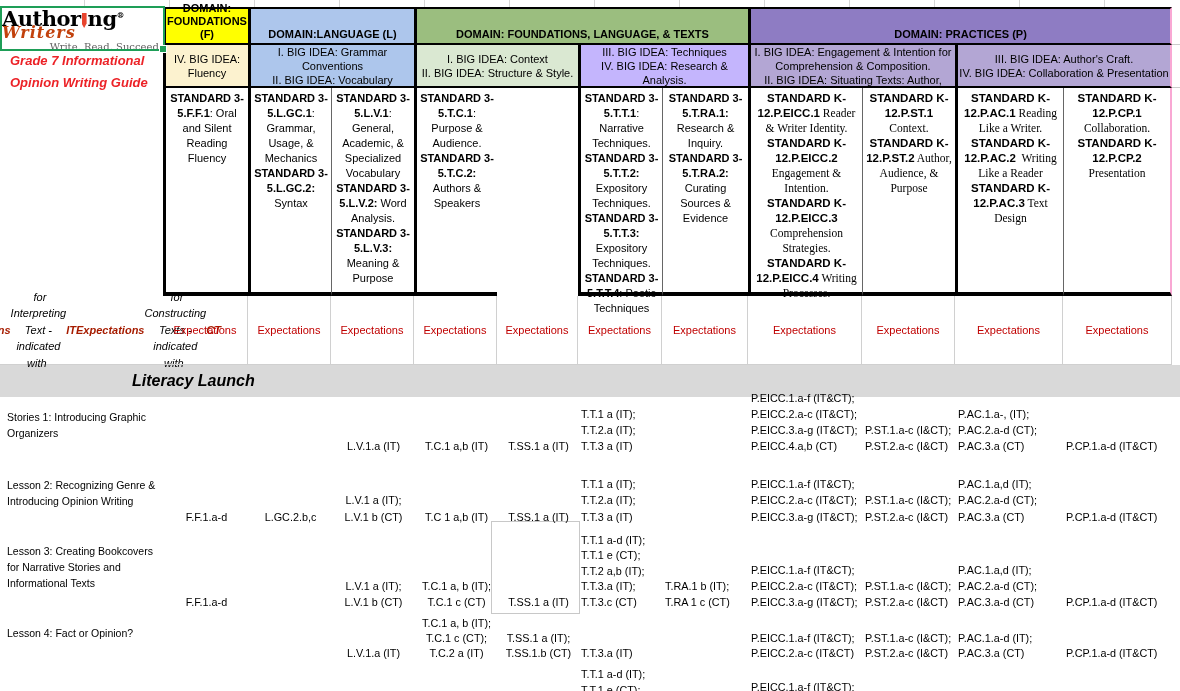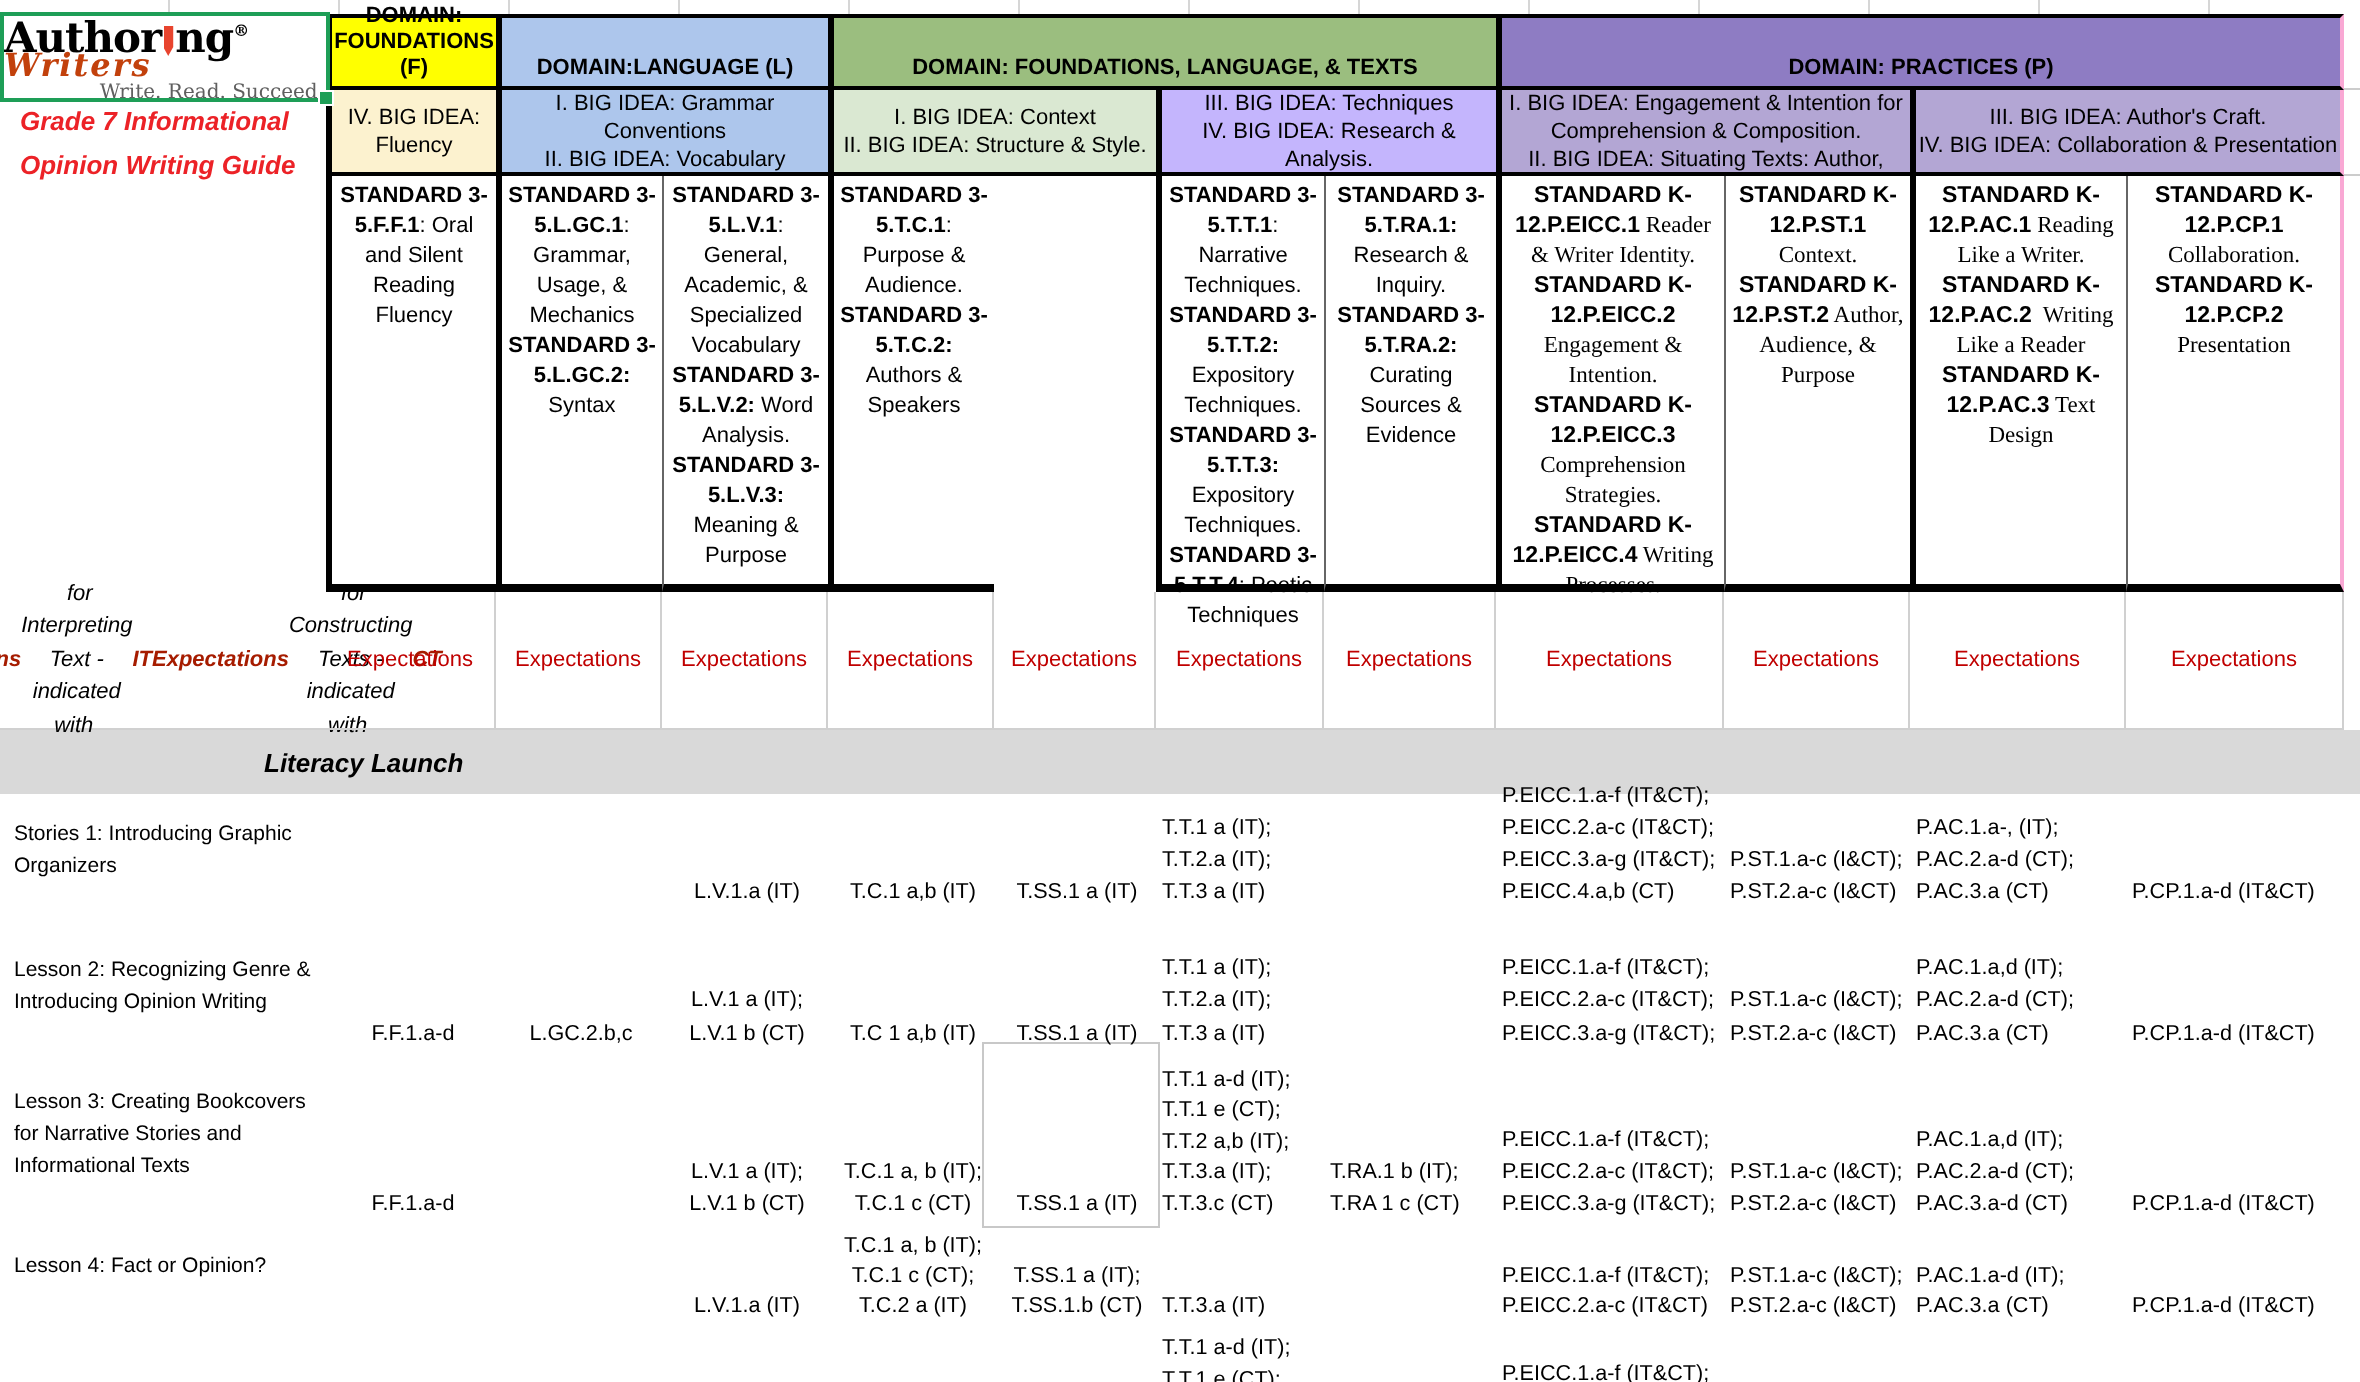--- a/index.html
+++ b/index.html
@@ -21,21 +21,21 @@
   .tl{border-left:1px solid #666;}
   .hr{border-right:2px solid #f9a8d4;}
   
   .exp{display:flex;align-items:center;justify-content:center;font-size:11px;color:#C00000;
        border-right:1px solid #d0d0d0;border-bottom:1px solid #d0d0d0;}
   .expLabel{display:flex;align-items:center;justify-content:center;text-align:center;
        font-size:11px;line-height:16.5px;font-style:italic;white-space:pre-wrap;
        border-bottom:1px solid #d0d0d0;padding:0 2px;}
   
   .band{grid-column:1 / span 13;background:#D9D9D9;display:flex;align-items:center;
-        font-weight:bold;font-style:italic;font-size:13px;padding-left:132px;}
+        font-weight:bold;font-style:italic;font-size:16px;padding-left:132px;}
   
   .ltitle{font-size:10.5px;line-height:16px;padding:12px 6px 0 7px;}
   .lcell{display:flex;flex-direction:column;justify-content:flex-end;
          font-size:10.8px;line-height:16px;white-space:pre-line;
          padding:0 1px 8px 3px;position:relative;}
   .ctr{align-items:center;text-align:center;}
   .r1 .lcell{padding-bottom:11px;}
   .r2 .lcell{padding-bottom:6px;line-height:16.5px;}
   .r3 .lcell{padding-bottom:8px;}
   .r3 .tight{line-height:15.5px;}

